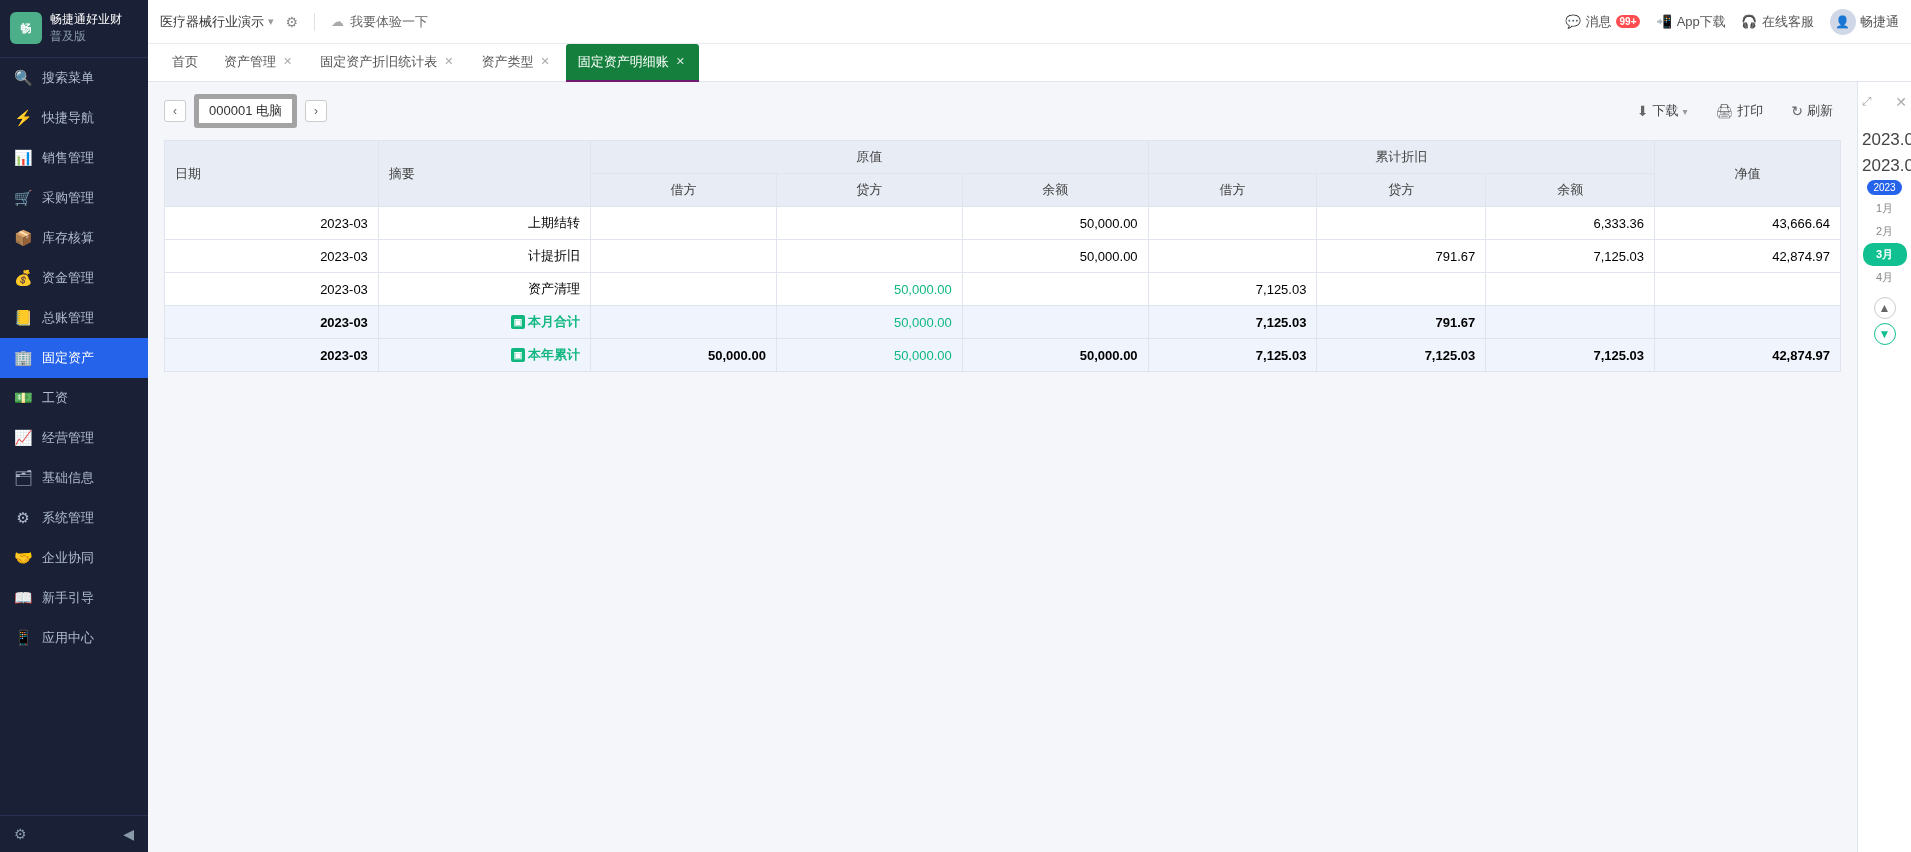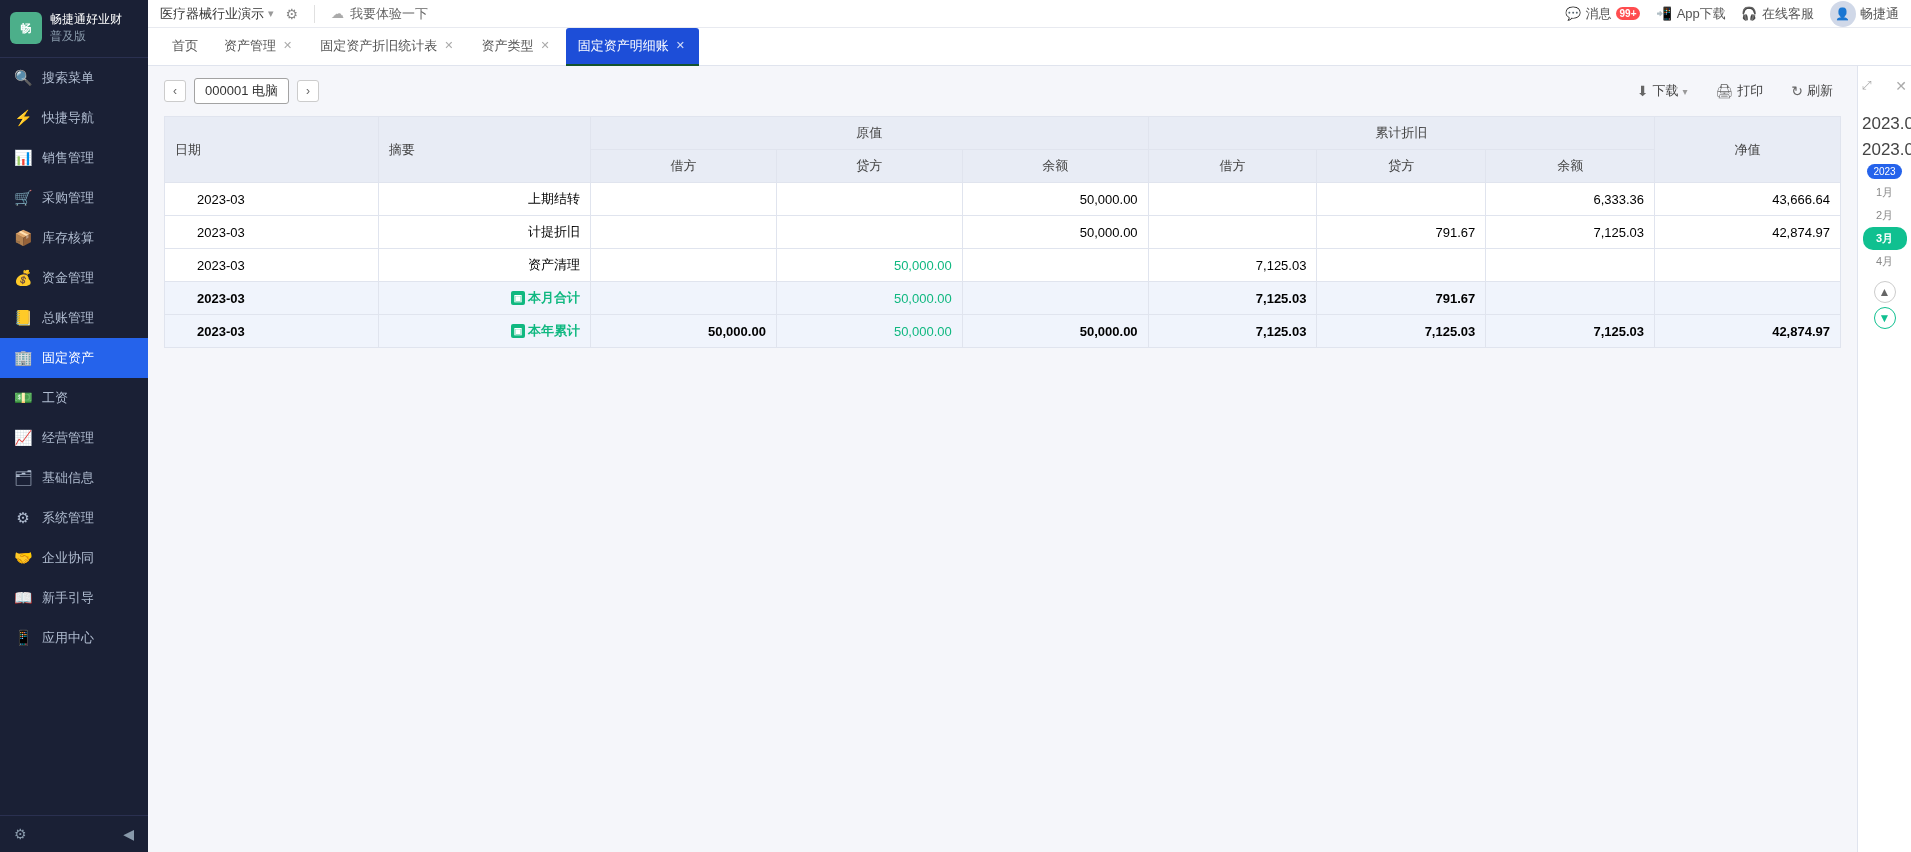--- a/index.html
+++ b/index.html
@@ -57,21 +57,21 @@
     .main {
       flex: 1;
       display: flex;
       flex-direction: column;
       background: #f5f6fa;
       overflow: hidden;
     }
 
     
     .topbar {
-      height: 28px;
+      height: 44px;
       background: #fff;
       display: flex;
       align-items: center;
       padding: 0 12px;
       border-bottom: 1px solid #e8eaf0;
       gap: 8px;
     }
     .topbar-title {
       font-size: 13px;
       color: #333;
@@ -114,23 +114,23 @@
       padding: 0 12px;
       height: 38px;
       display: flex; align-items: center; gap: 5px;
       font-size: 13px;
       color: #555;
       cursor: pointer;
       border-bottom: 2px solid transparent;
     }
     .tab.active {
       color: #fff;
-      background: #1d4ed8;
+      background: #15803d;
       border-radius: 3px 3px 0 0;
-      border-bottom: 2px solid #14532d;
+      border-bottom: 2px solid #701a75;
     }
     .tab-close { font-size: 11px; color: #aaa; cursor: pointer; padding: 1px 2px; }
     .tab.active .tab-close { color: rgba(255,255,255,0.8); }
 
     
     .content {
       flex: 1;
       display: flex;
       overflow: hidden;
     }
@@ -155,21 +155,21 @@
     .asset-nav-btn {
       width: 22px; height: 22px;
       border: 1px solid #ccc;
       background: #fff;
       border-radius: 3px;
       cursor: pointer;
       display: flex; align-items: center; justify-content: center;
       font-size: 12px; color: #666;
     }
     .asset-code-box {
-      border: 1px solid #a3a3a3;
+      border: 5px solid #a3a3a3;
       border-radius: 3px;
       padding: 3px 10px;
       font-size: 13px;
       color: #333;
       background: #fff;
     }
     .toolbar-actions { display: flex; align-items: center; gap: 12px; }
     .toolbar-btn {
       display: flex; align-items: center; gap: 4px;
       font-size: 13px; color: #444;
@@ -192,21 +192,21 @@
       text-align: right;
     }
     .data-table th {
       background: #e8ecf5;
       color: #444;
       font-weight: 500;
       text-align: center;
     }
     .data-table th.left { text-align: left; }
     .data-table td.left { text-align: right; }
-    .data-table td.center { text-align: left; padding-left: 32px; }
+    .data-table td.center { text-align: right; padding-left: 32px; }
     .group-header { background: #f0f4fc; font-weight: bold; }
     .col-green { color: #10b880; font-weight: 500; }
     .summary-tag {
       display: inline-flex; align-items: center; gap: 3px;
       color: #10b880;
     }
     .summary-tag-icon {
       width: 14px; height: 14px;
       background: #10b880;
       border-radius: 2px;

